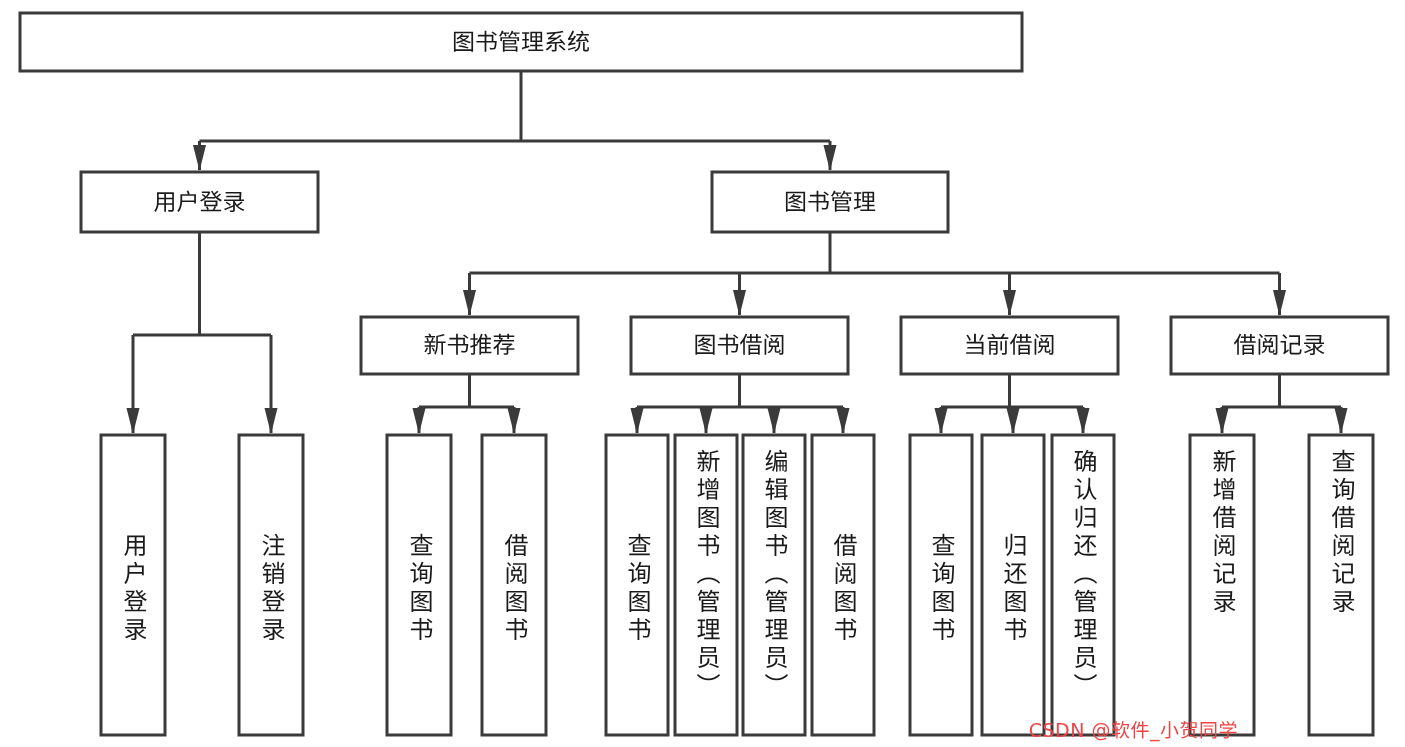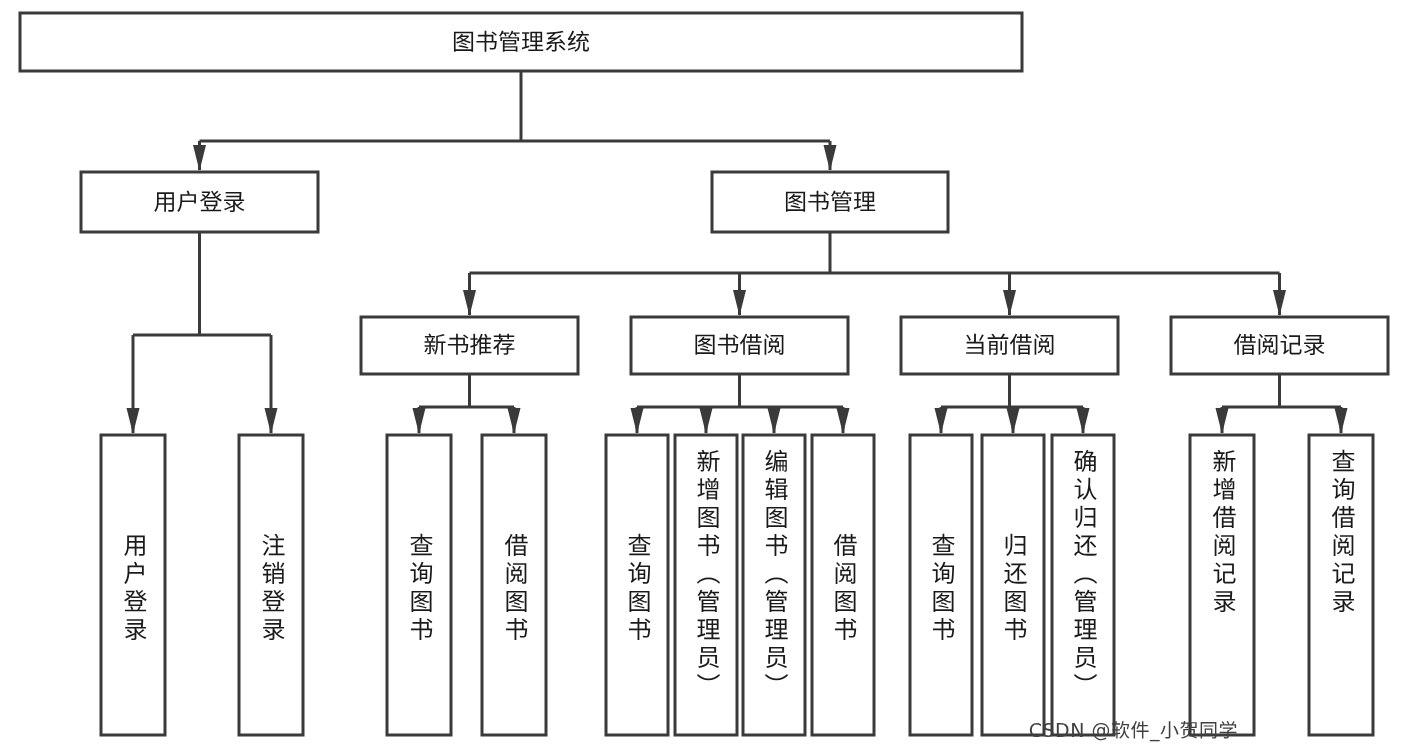--- a/index.html
+++ b/index.html
@@ -67,21 +67,21 @@
     color: #1a1a1a;
     letter-spacing: 4px;
     white-space: nowrap;
   }
   .watermark {
     position: absolute;
     right: 10px;
     bottom: 5px;
     font-family: "DejaVu Sans", "Liberation Sans", sans-serif;
     font-size: 19px;
-    color: #404040;
+    color: #ef4444;
     letter-spacing: 0.5px;
     white-space: nowrap;
   }
 </style>
 </head>
 <body>
 
 <div id="diagram-root">
 
   <svg id="diagram-canvas" viewBox="0 0 1405 747" xmlns="http://www.w3.org/2000/svg">

